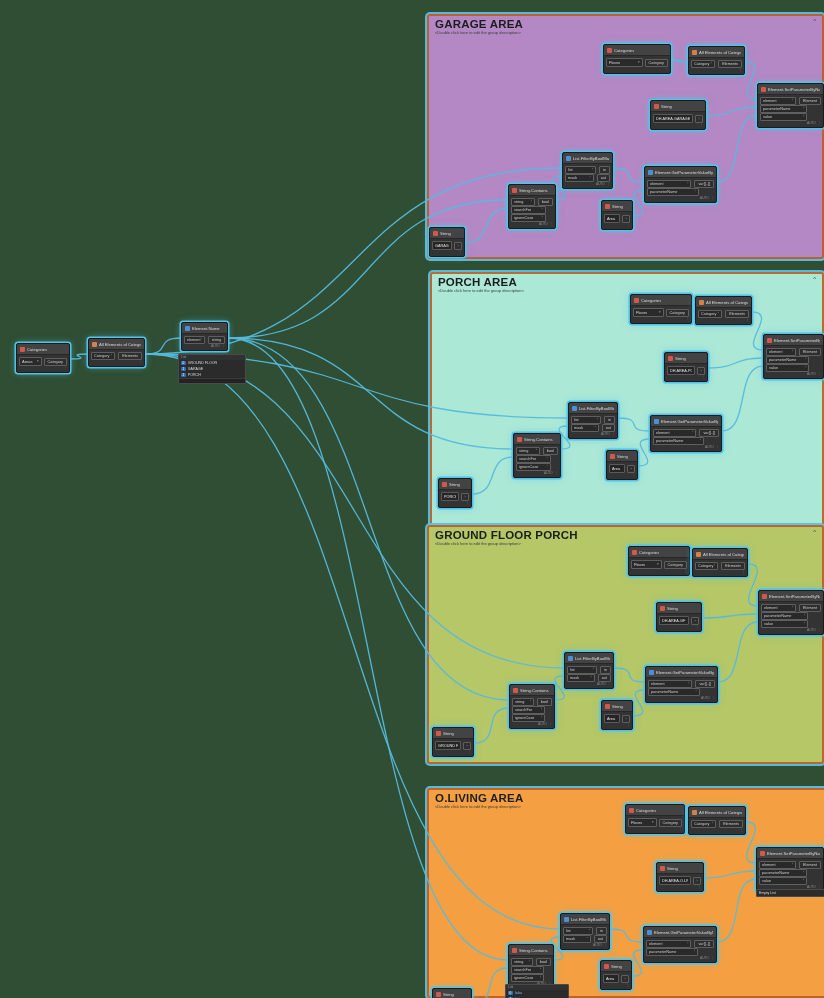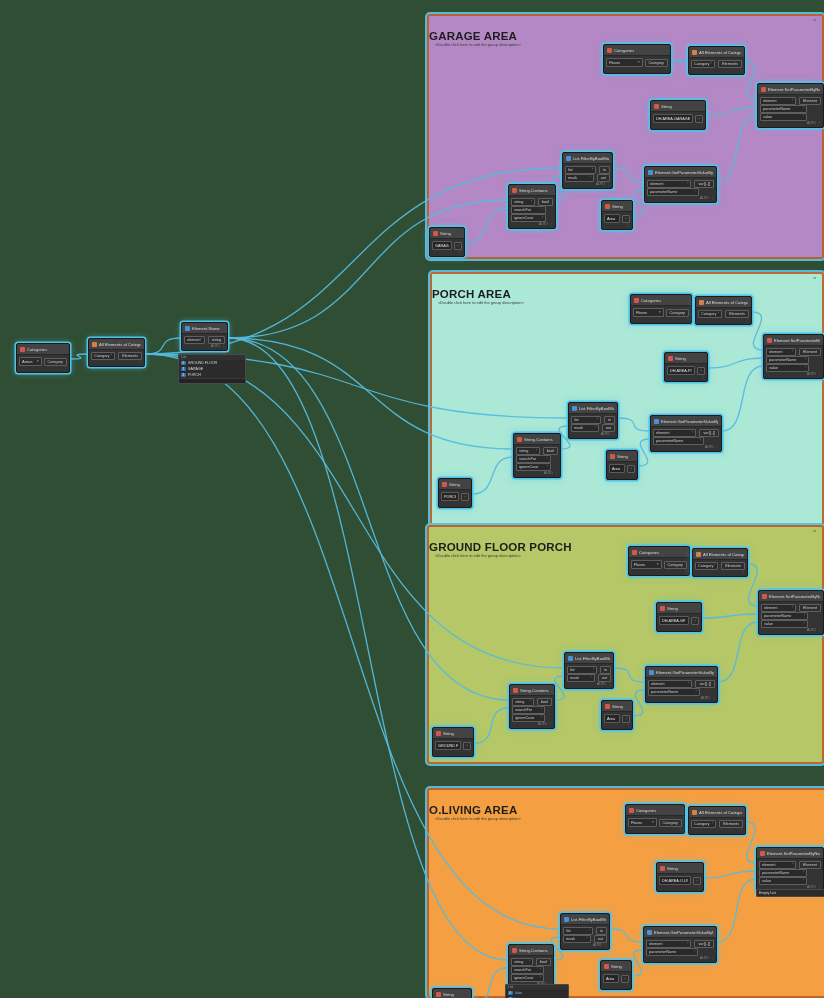--- a/index.html
+++ b/index.html
@@ -1,20 +1,20 @@
 <!DOCTYPE html>
 <html><head>
 <meta charset="utf-8">
 <style>
   html,body{margin:0;padding:0;font-family:"Liberation Sans",sans-serif;}
   #canvas{position:relative;width:824px;height:998px;overflow:hidden;background:#2f4e33;}
   
   .group{position:absolute;border-radius:3px;border:2px solid rgba(188,92,34,.9);
          box-shadow:0 0 0 2px rgba(86,193,230,.95);box-sizing:border-box;}
-  .group-title{font-size:11.5px;font-weight:bold;color:#1d1d1d;padding:2px 0 0;letter-spacing:.2px;margin-top:12px;}
+  .group-title{font-size:11.5px;font-weight:bold;color:#1d1d1d;padding:2px 6px 0;letter-spacing:.2px;}
   .group-sub{font-size:4px;color:#3c3c3c;padding:0 6px;}
   .collapse{position:absolute;top:2px;right:6px;font-size:6px;color:#444;line-height:6px;}
   
   #wires{position:absolute;left:0;top:0;z-index:2;pointer-events:none;}
   .wire{fill:none;stroke-width:1.3;stroke-linecap:round;opacity:.95;}
   
   .node{position:absolute;z-index:3;background:#333;border:1px solid #1b1b1b;border-radius:2px;
         box-sizing:border-box;box-shadow:0 1px 3px rgba(0,0,0,.55);}
   .node.sel{box-shadow:0 0 0 1.5px #4fc3ea,0 0 7px rgba(79,195,234,.65);}
   .node-header{height:10px;background:#434343;display:flex;align-items:center;gap:2px;

